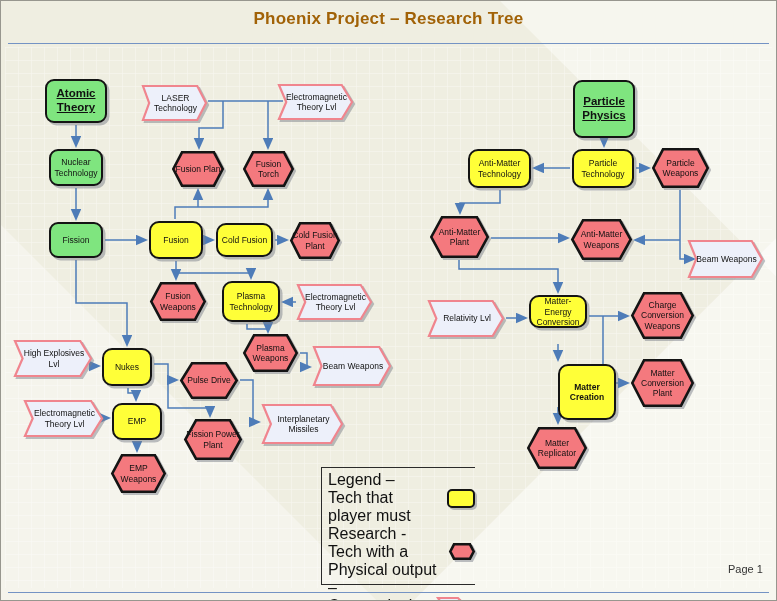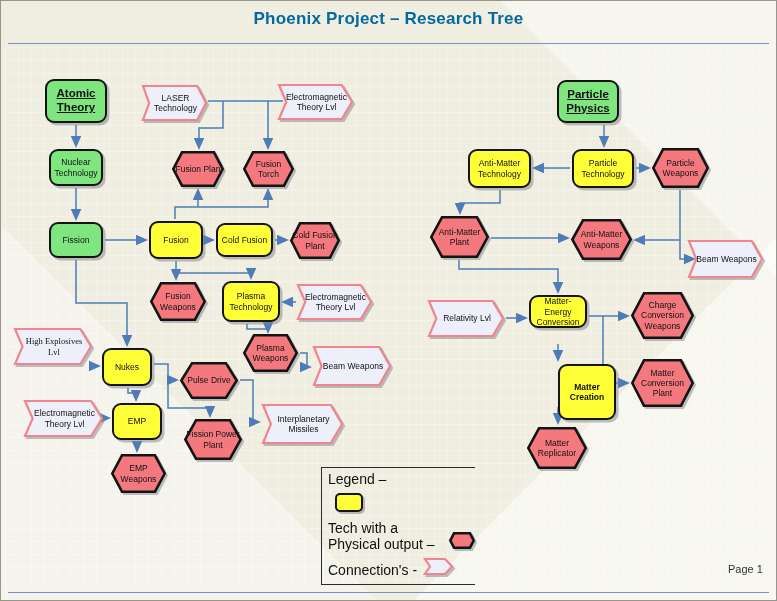--- a/index.html
+++ b/index.html
@@ -6,41 +6,41 @@
   .page{position:relative;width:777px;height:601px;margin:0 auto;background:#efeee1;
         font-family:"Liberation Sans",sans-serif;overflow:hidden;border:1px solid #97968e;box-sizing:border-box;}
   .wm{position:absolute;inset:0;pointer-events:none;}
   .wm1{background:rgba(255,255,255,.50);clip-path:polygon(53.3% 100%,100% 39.6%,100% 100%);}
   .wm2{background:rgba(255,255,255,.45);clip-path:polygon(64.4% 0,100% 0,100% 46%);}
   .wm3{background:rgba(255,255,255,.38);clip-path:polygon(0 37.4%,48.4% 100%,0 100%);}
   .gridfx{position:absolute;left:4px;right:4px;top:46px;bottom:12px;pointer-events:none;opacity:.5;
         background-image:linear-gradient(rgba(255,255,255,.55) 1px,transparent 1px),
                          linear-gradient(90deg,rgba(255,255,255,.55) 1px,transparent 1px);
         background-size:13px 13px;}
-  .title{position:absolute;top:8px;left:0;width:100%;text-align:center;font-size:17px;font-weight:bold;color:#0369a1;letter-spacing:.2px;}
+  .title{position:absolute;top:8px;left:0;width:100%;text-align:center;font-size:17px;font-weight:bold;color:#a16207;letter-spacing:.2px;}
   .rule{position:absolute;left:7px;right:7px;border-top:1.6px solid #7493c4;}
   .rule.top{top:42px;}
   .rule.bottom{top:591px;}
   #edges{position:absolute;left:0;top:0;width:777px;height:601px;}
   .edge{fill:none;stroke:var(--edge);stroke-width:1.5;}
   .node{position:absolute;box-sizing:border-box;}
   .node .lbl{position:absolute;inset:0;display:flex;align-items:center;justify-content:center;
              text-align:center;font-size:8.5px;line-height:1.18;color:#111;padding:1px 2px;white-space:pre-line;}
   .node.rect{border:2.6px solid #141414;border-radius:9px;box-shadow:2.5px 2.5px 0 var(--shadow);}
   .node.start.rect{background:var(--c-start);}
-  .node.research.rect{background:var(--c-research);}
+  .node.research.rect{background:var(--c-research);border-radius:10px;}
   .node.big .lbl{font-size:11.5px;font-weight:bold;text-decoration:underline;}
   .node.connection .lbl{padding-left:8px;padding-right:6px;}
   .shape{position:absolute;left:0;top:0;overflow:visible;filter:drop-shadow(2.5px 2.5px 0 var(--shadow));}
   .shape.hex polygon{fill:var(--c-output);stroke:#141414;stroke-width:2.6;}
   .shape.chev polygon{fill:var(--c-conn-fill);stroke:var(--c-conn-border);stroke-width:2.2;}
   .legend{position:absolute;left:320px;top:466px;width:154px;height:118px;box-sizing:border-box;
           border:1.6px solid #2a2a2a;border-right:none;padding:3px 0 6px 6px;
           display:flex;flex-direction:column;justify-content:space-between;}
-  .legend .lrow{display:flex;align-items:flex-end;font-size:14px;color:#111;}
+  .legend .lrow{display:flex;align-items:flex-start;font-size:16px;color:#111;}
   .legend .sw{margin-left:7px;flex:0 0 auto;position:relative;}
   .sw-rect{width:24px;height:15px;border:2.2px solid #141414;border-radius:5px;box-shadow:2px 2px 0 var(--shadow);}
   .sw-rect.start{background:var(--c-start);} .sw-rect.research{background:var(--c-research);}
   .pagenum{position:absolute;left:727px;top:562px;font-size:11px;color:#333;}
 </style>
 </head>
 <body>
 
 <div class="page" style="--c-start: #7fe57f; --c-research: #ffff38; --c-output: #f4797e; --c-conn-fill: #edf0fa; --c-conn-border: #f0858e; --edge: #4e7cb8; --shadow: rgba(125,130,140,0.5);">
   <div class="wm wm3"></div>
@@ -160,21 +160,21 @@
           <polygon points="11,1.3 44,1.3 53.7,19 44,36.7 11,36.7 1.3,19"></polygon>
         </svg>
         <span class="lbl">Plasma Weapons</span>
       </div>
       <div class="node connection" style="left: 312px; top: 345px; width: 78px; height: 40px;">
         <svg width="78" height="40" class="shape chev">
           <polygon points="1,1 66.3,1 77,20 66.3,39 1,39 8.58,20"></polygon>
         </svg>
         <span class="lbl">Beam Weapons</span>
       </div>
-      <div class="node connection" style="left: 13px; top: 327px; width: 78px; height: 37px; font-family: Liberation Serif, serif;">
+      <div class="node connection" style="left: 13px; top: 339px; width: 78px; height: 37px;">
         <svg width="78" height="37" class="shape chev">
           <polygon points="1,1 66.3,1 77,18.5 66.3,36 1,36 8.58,18.5"></polygon>
         </svg>
         <span class="lbl">High Explosives Lvl</span>
       </div>
       <div class="node research rect" style="left: 101px; top: 347px; width: 50px; height: 38px;">
         <span class="lbl">Nukes</span>
       </div>
       <div class="node output" style="left: 179px; top: 361px; width: 58px; height: 37px;">
         <svg width="58" height="37" class="shape hex">
@@ -202,21 +202,21 @@
           <polygon points="1,1 68.85,1 80,20 68.85,39 1,39 8.91,20"></polygon>
         </svg>
         <span class="lbl">Interplanetary Missiles</span>
       </div>
       <div class="node output" style="left: 110px; top: 453px; width: 55px; height: 39px;">
         <svg width="55" height="39" class="shape hex">
           <polygon points="11,1.3 44,1.3 53.7,19.5 44,37.7 11,37.7 1.3,19.5"></polygon>
         </svg>
         <span class="lbl">EMP Weapons</span>
       </div>
-      <div class="node start big rect" style="left: 556px; top: 79px; width: 62px; height: 43px;">
+      <div class="node start big rect" style="left: 572px; top: 79px; width: 62px; height: 58px;">
         <span class="lbl">Particle Physics</span>
       </div>
       <div class="node research rect" style="left: 467px; top: 148px; width: 63px; height: 39px;">
         <span class="lbl">Anti-Matter Technology</span>
       </div>
       <div class="node research rect" style="left: 571px; top: 148px; width: 62px; height: 39px;">
         <span class="lbl">Particle Technology</span>
       </div>
       <div class="node output" style="left: 651px; top: 147px; width: 57px; height: 40px;">
         <svg width="57" height="40" class="shape hex">
@@ -272,20 +272,21 @@
         </svg>
         <span class="lbl">Matter Replicator</span>
       </div>
     </div>
 
   <div class="legend">
     <div class="lrow">
       <span>Legend –</span>
     </div>
       <div class="lrow">
+        <span>Tech that player must Research -</span>
         <span class="sw"><span class="sw-rect research" style="display: inline-block;"></span></span>
       </div>
       <div class="lrow">
         <span>Tech with a Physical output –</span>
         <span class="sw"><svg width="26" height="17" class="shape hex" style="position: static;">
             <polygon points="5,1.3 21,1.3 24.7,8.5 21,15.7 5,15.7 1.3,8.5"></polygon>
           </svg></span>
       </div>
       <div class="lrow">
         <span>Connection's -</span>

